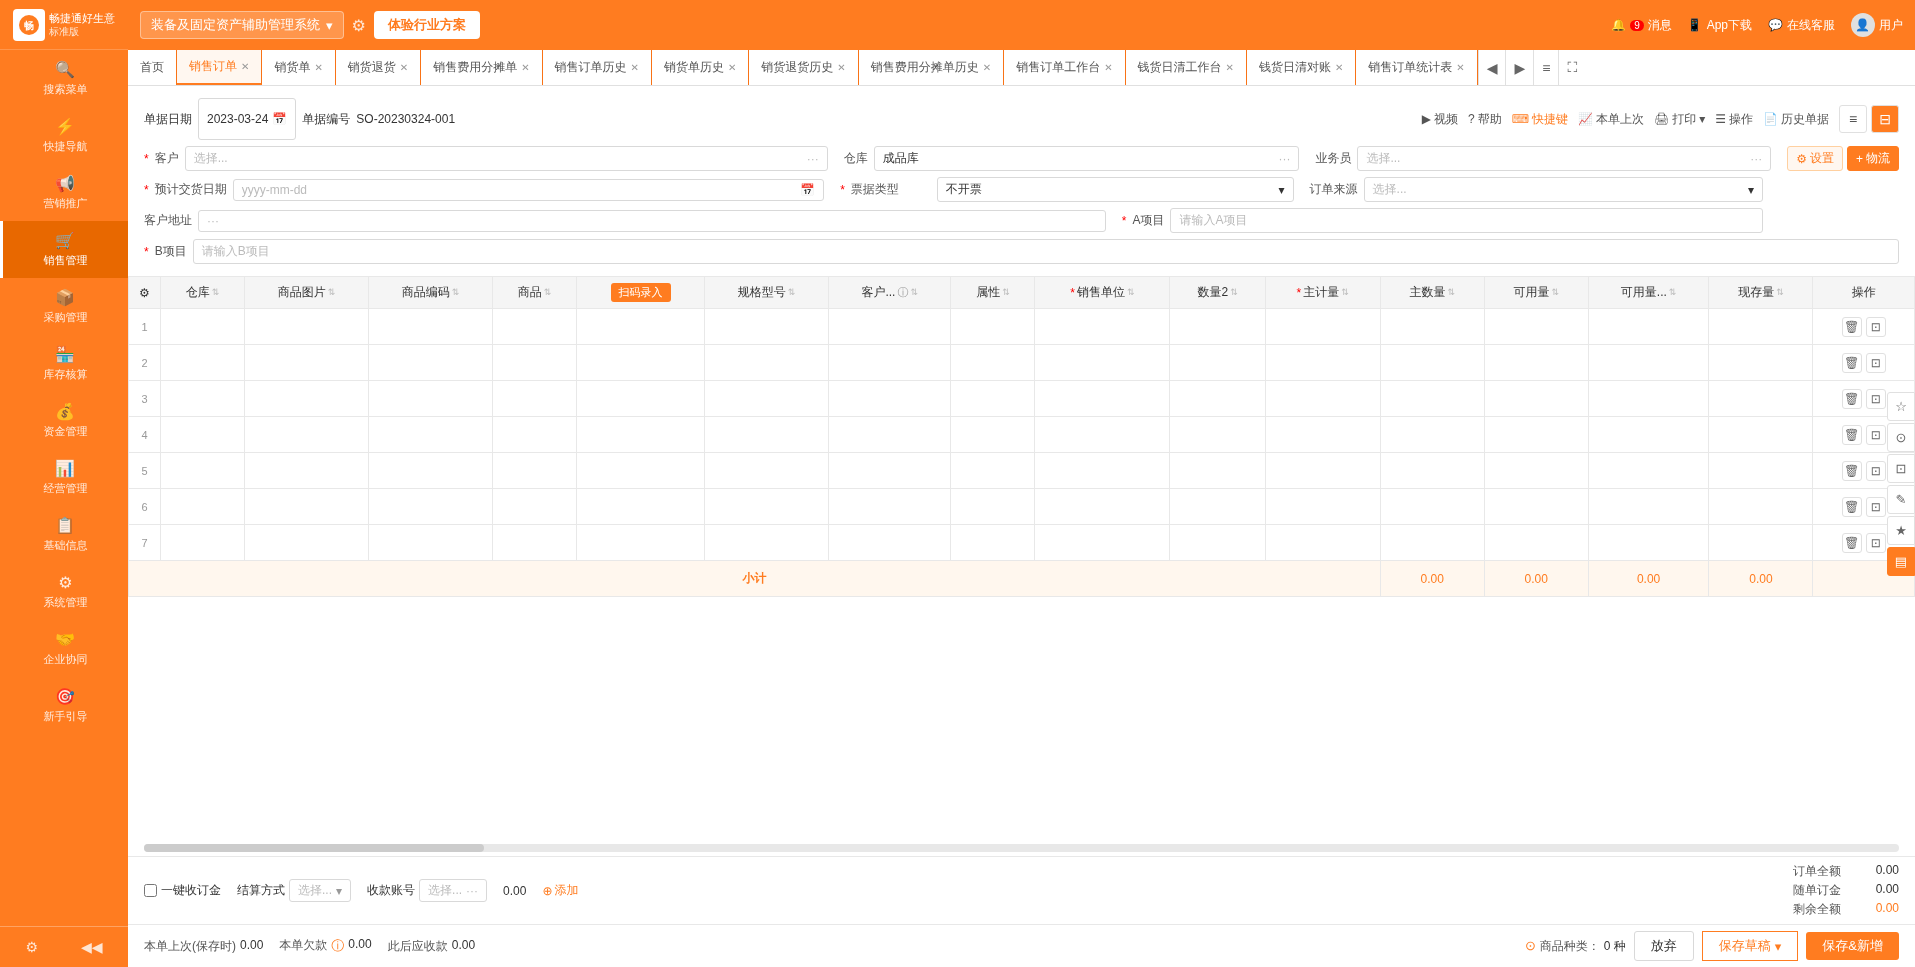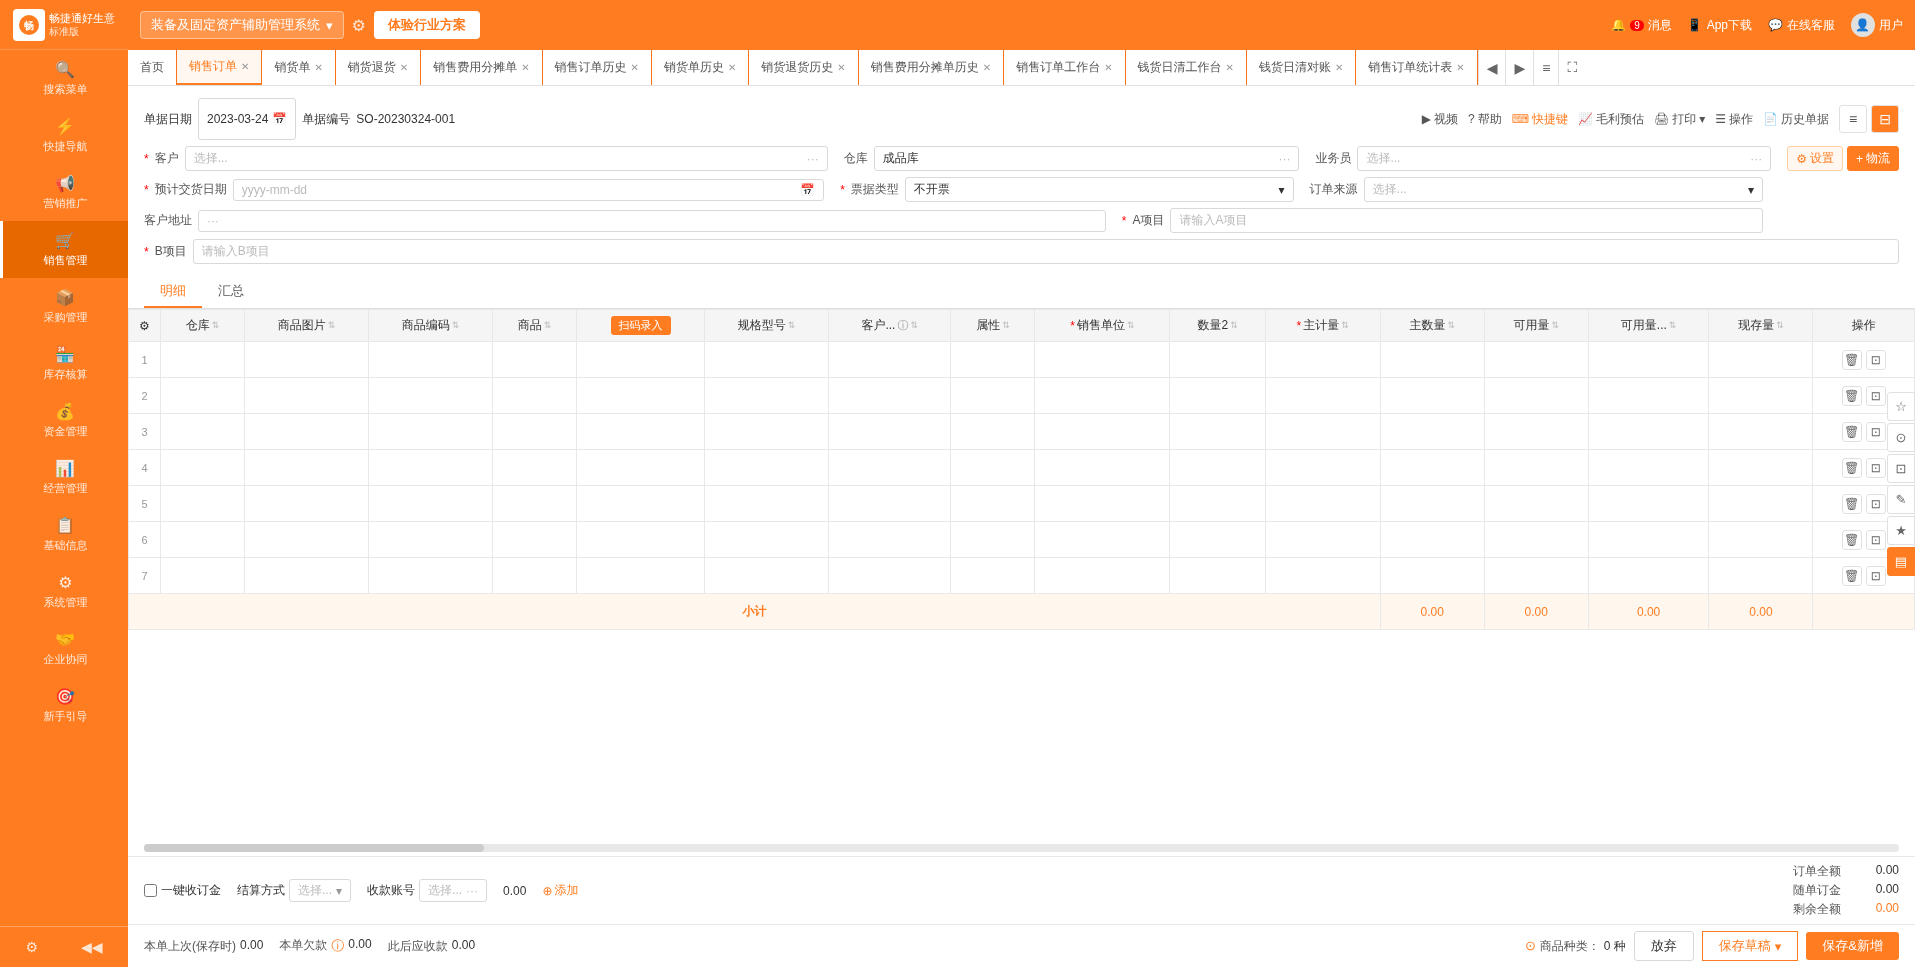--- a/index.html
+++ b/index.html
@@ -312,21 +312,21 @@
           <div class="toolbar-icon-btn">
             <span>?</span>
             <span>帮助</span>
           </div>
           <div class="toolbar-icon-btn" style="color:#ff7c20;">
             <span>⌨</span>
             <span>快捷键</span>
           </div>
           <div class="toolbar-icon-btn">
             <span>📈</span>
-            <span>毛利预估</span>
+            <span>本单上次</span>
           </div>
           <div class="print-btn">
             <span>🖨</span>
             <span>打印</span>
             <span>▾</span>
           </div>
           <div class="toolbar-icon-btn">
             <span>☰</span>
             <span>操作</span>
           </div>
@@ -382,21 +382,21 @@
           <span class="form-field-req" style="color:#f00;">*</span>
           <span class="form-field-label">预计交货日期</span>
           <div class="date-input form-input" style="flex:1;color:#bbb;">
             <span>yyyy-mm-dd</span>
             <span>📅</span>
           </div>
         </div>
         <div class="form-field" style="flex:1;">
           <span class="form-field-req" style="color:#f00;">*</span>
           <span class="form-field-label">票据类型</span>
-          <div class="form-select" style="flex:1;">
+          <div class="form-select" style="flex:1;margin-left:32px;">
             <span>不开票</span>
             <span>▾</span>
           </div>
         </div>
         <div class="form-field" style="flex:1;">
           <span class="form-field-label">订单来源</span>
           <div class="form-select" style="flex:1;">
             <span style="color:#bbb;">选择...</span>
             <span>▾</span>
           </div>
@@ -425,28 +425,20 @@
         <div class="form-field" style="flex:1.5;">
           <span class="form-field-req" style="color:#f00;">*</span>
           <span class="form-field-label">B项目</span>
           <div class="form-input" style="min-width:200px;">
             <span style="color:#bbb;">请输入B项目</span>
           </div>
         </div>
       </div>
     </div>
 
-    <div class="sub-tabs">
-      <div class="sub-tab active">
-        <span>明细</span>
-      </div>
-      <div class="sub-tab">
-        <span>汇总</span>
-      </div>
-    </div>
 
     <div class="table-wrapper">
       <table class="data-table">
         <thead>
           <tr>
             <th class="col-gear">⚙</th>
             <th>
               <div class="th-sort">
                   <span>仓库</span>
                   <span class="sort-icon">⇅</span>

